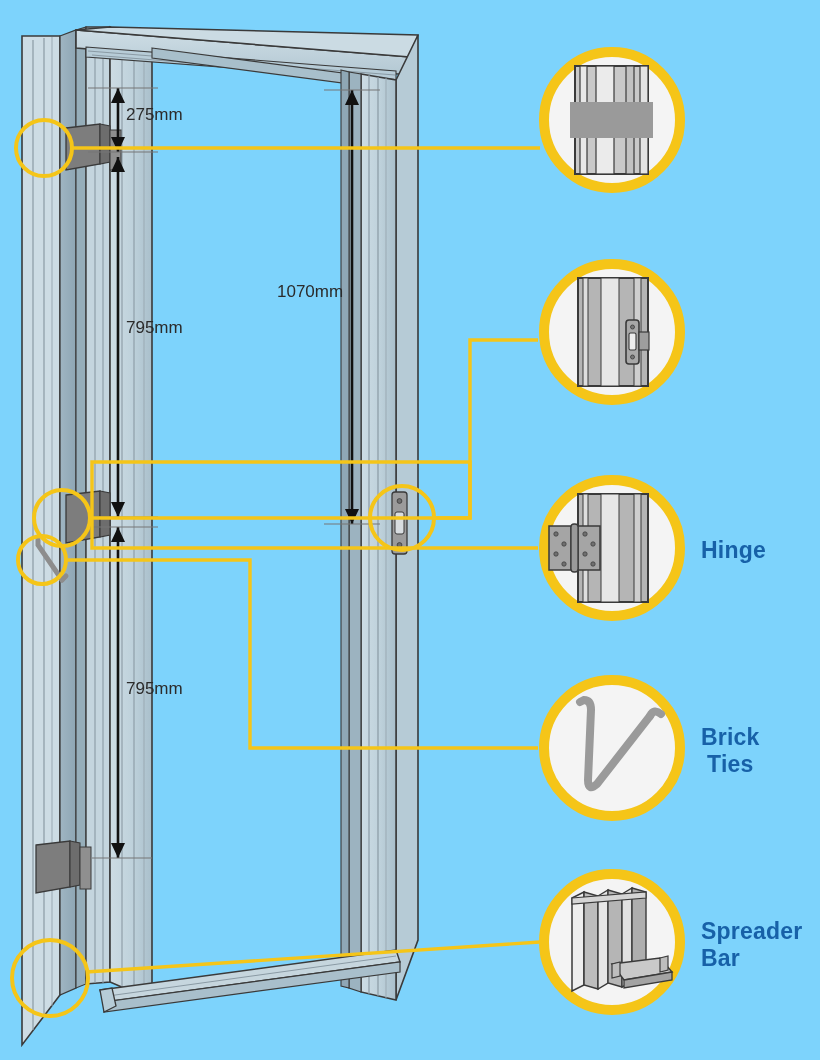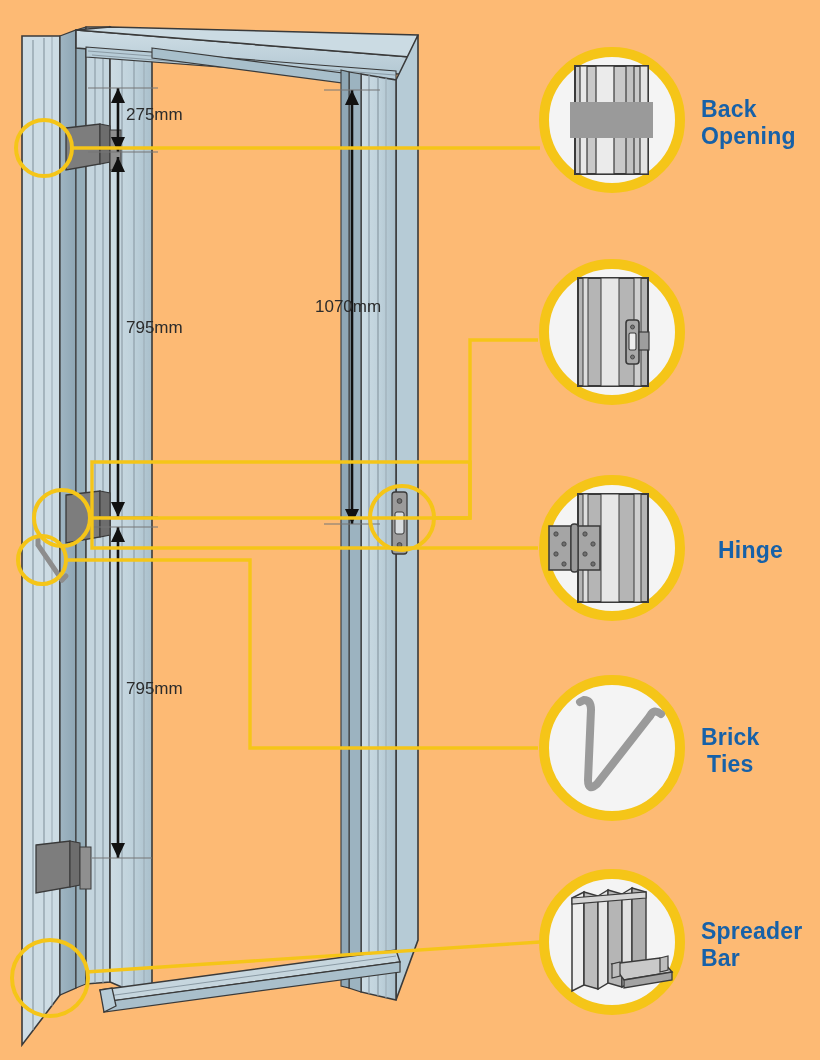--- a/index.html
+++ b/index.html
@@ -4,21 +4,21 @@
 <style>
   html, body {
     margin: 0;
     padding: 0;
     background: #f4f4f4;
   }
   #stage {
     position: relative;
     width: 820px;
     height: 1060px;
-    background: #fdba74;
+    background: #7dd3fc;
     overflow: hidden;
     font-family: "Liberation Sans", sans-serif;
   }
   #diagram-svg {
     position: absolute;
     left: 0;
     top: 0;
     width: 820px;
     height: 1060px;
   }
@@ -271,24 +271,22 @@
         <polygon points="612,964 660,958 672,972 624,980" fill="#c9c9c9" stroke="#3a3a3a" stroke-width="1.5"></polygon>
         <polygon points="624,980 672,972 672,980 624,988" fill="#a3a3a3" stroke="#3a3a3a" stroke-width="1.3"></polygon>
         <polygon points="612,964 620,962 620,976 612,978" fill="#bdbdbd" stroke="#3a3a3a" stroke-width="1.2"></polygon>
         <polygon points="660,958 668,956 668,970 660,972" fill="#bdbdbd" stroke="#3a3a3a" stroke-width="1.2"></polygon>
       </g>
     </g>
   </svg>
 
   <div class="dim-text" style="left:126px; top:105px;">275mm</div>
   <div class="dim-text" style="left:126px; top:318px;">795mm</div>
-  <div class="dim-text" style="left:277px; top:297px;margin-left:38px;">1070mm</div>
+  <div class="dim-text" style="left:277px; top:282px;">1070mm</div>
   <div class="dim-text" style="left:126px; top:679px;">795mm</div>
 
-  <div class="callout-label" style="left:701px; top:96px;">Back
-Opening</div>
-  <div class="callout-label" style="left:718px; top:537px;text-align:center;">Hinge</div>
+  <div class="callout-label" style="left:701px; top:537px;text-align:center;">Hinge</div>
   <div class="callout-label" style="left:701px; top:724px;text-align:center;">Brick
 Ties</div>
   <div class="callout-label" style="left:701px; top:918px;">Spreader
 Bar</div>
 
 </div>
 
 </body></html>

